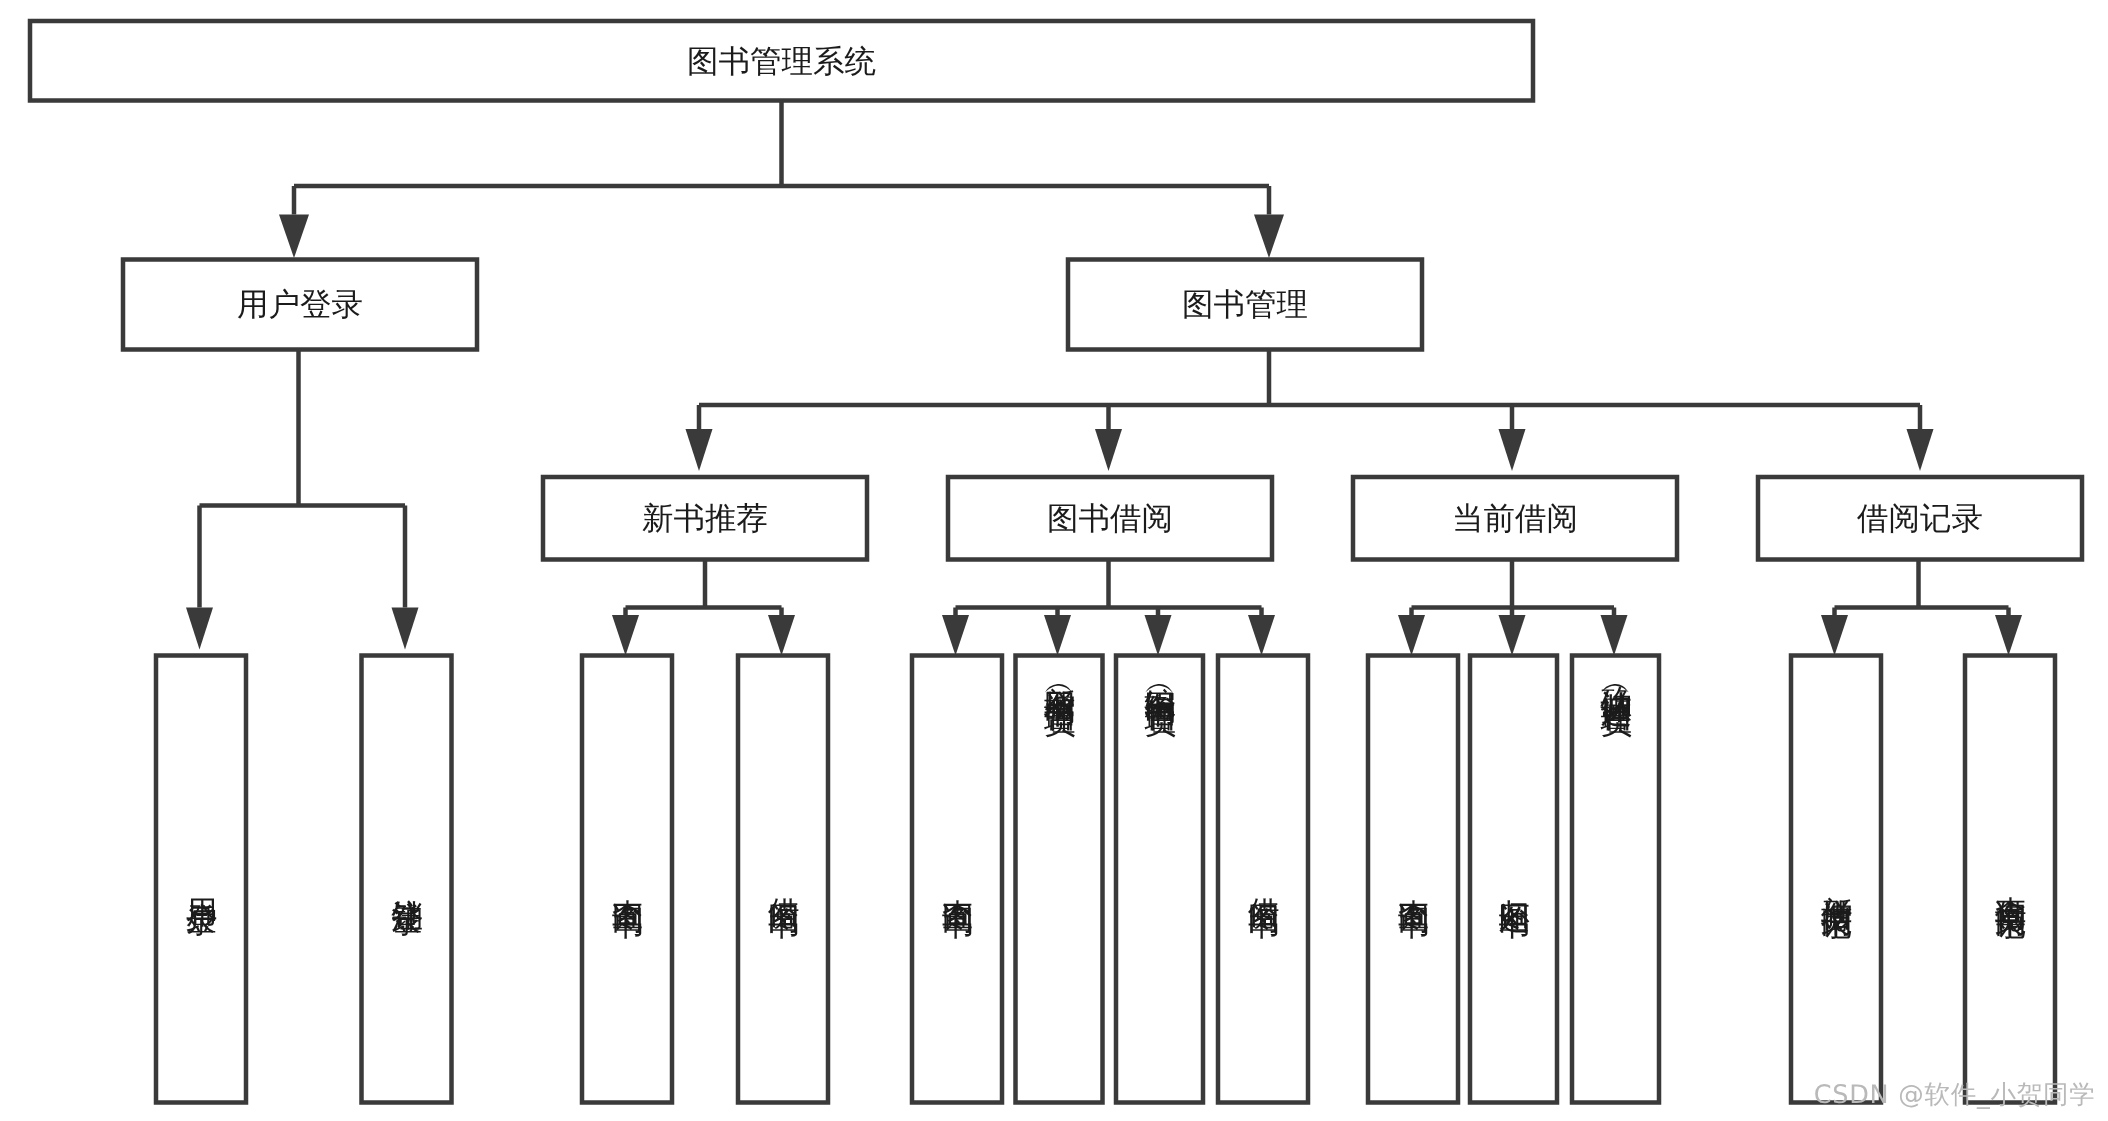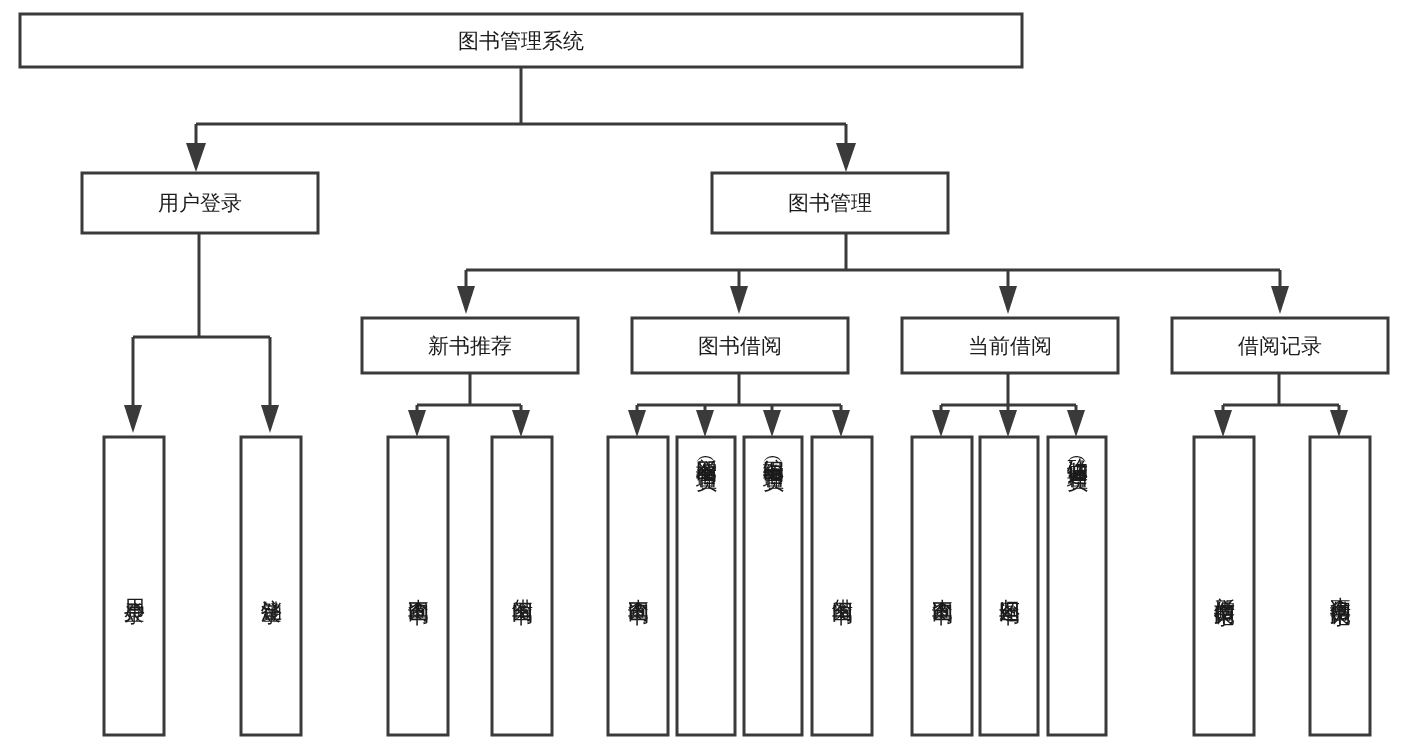--- a/index.html
+++ b/index.html
@@ -284,14 +284,15 @@
   </div>
 
   <div class="vlabel-wrap" style="left:1194px; top:437px; width:60px; height:298px;">
     <span class="vlabel">新增借阅记录</span>
   </div>
 
   <div class="vlabel-wrap" style="left:1310px; top:437px; width:60px; height:298px;">
     <span class="vlabel">查询借阅记录</span>
   </div>
 
+  <div class="watermark">CSDN @软件_小贺同学</div>
 
 </div>
 
 </body></html>

